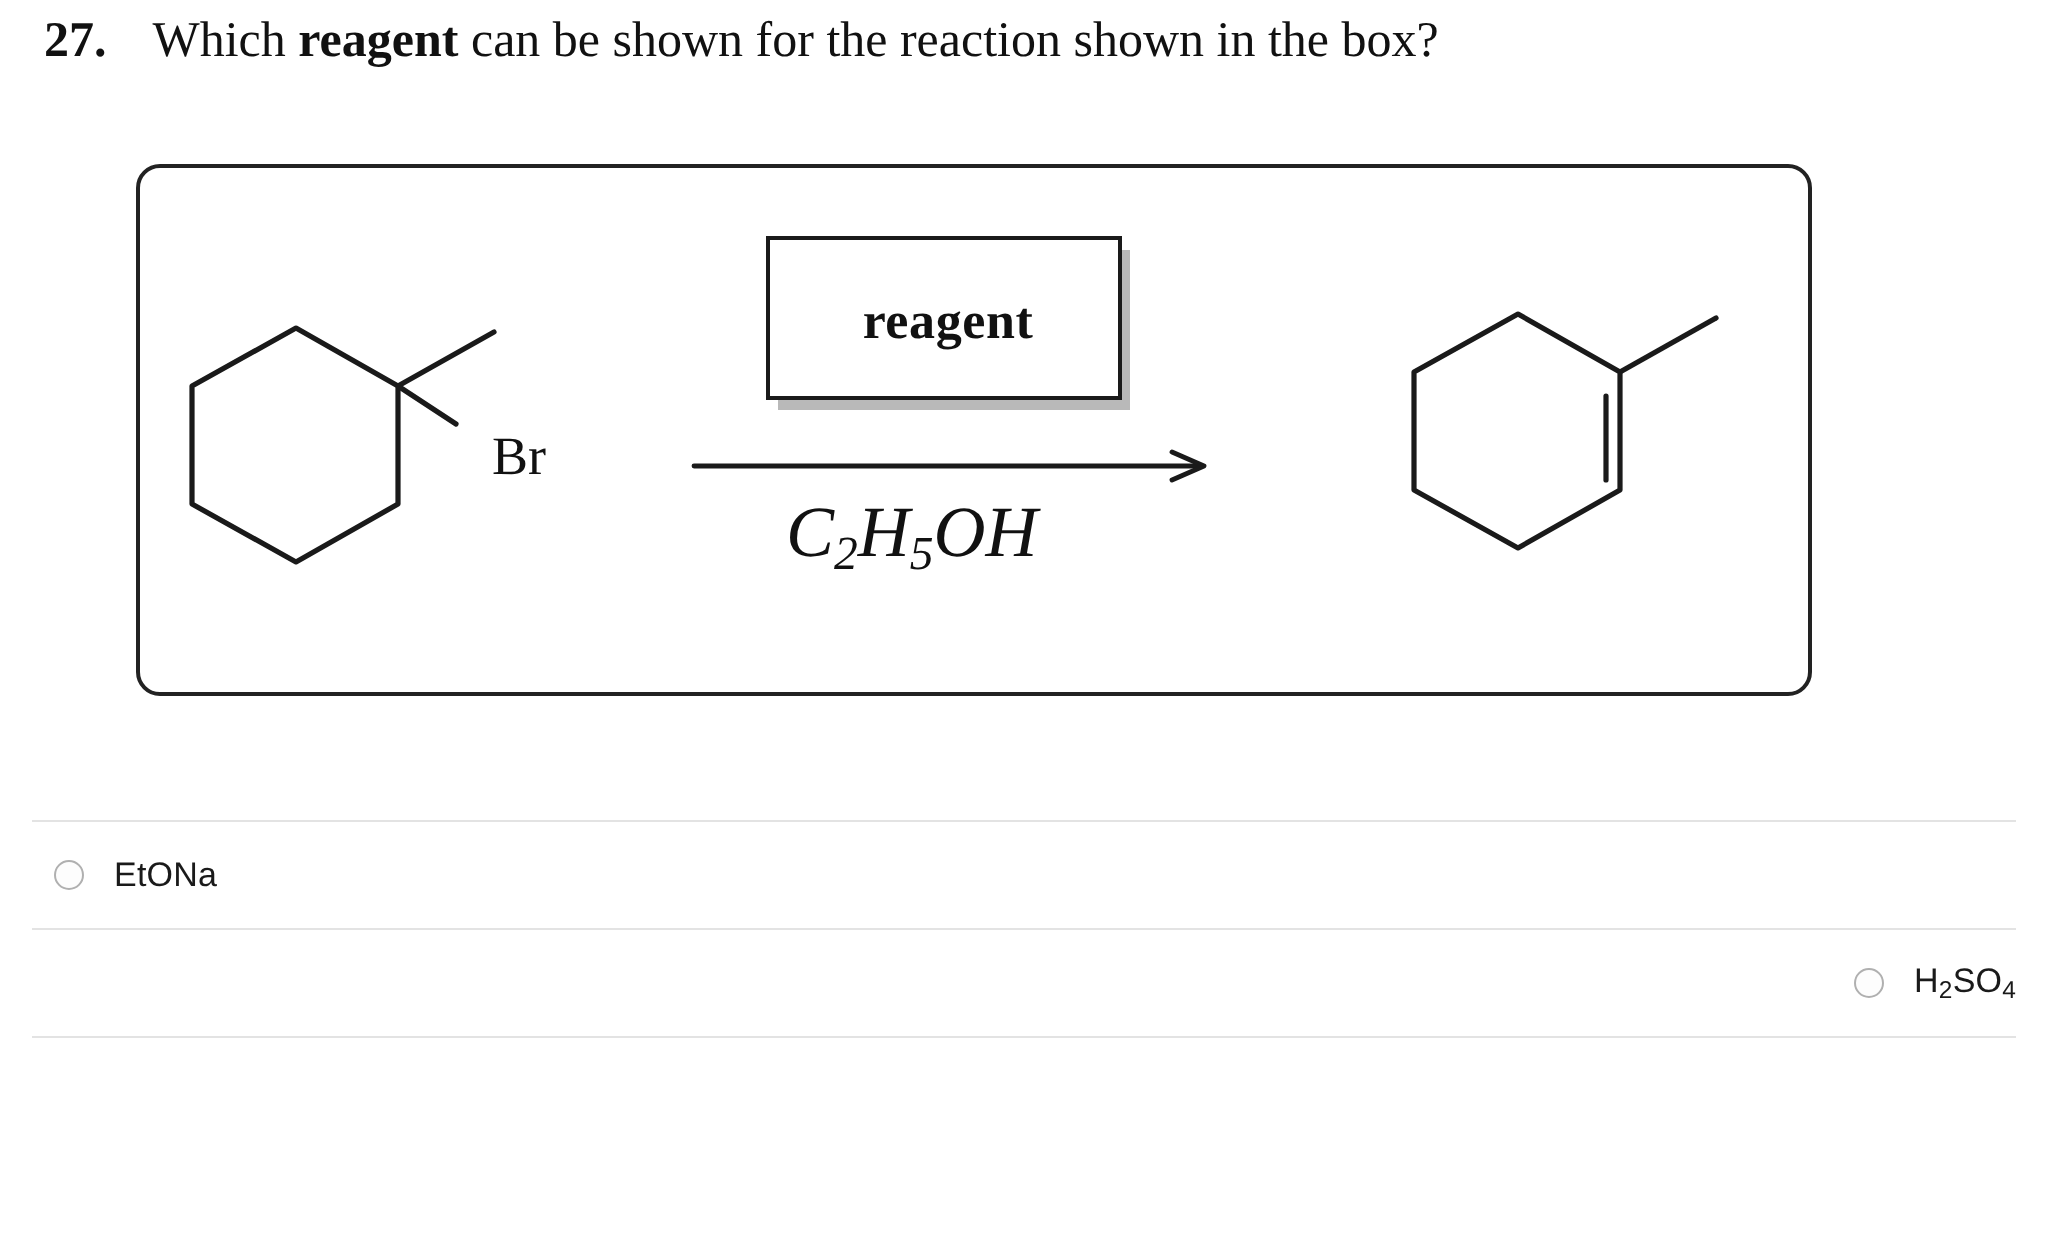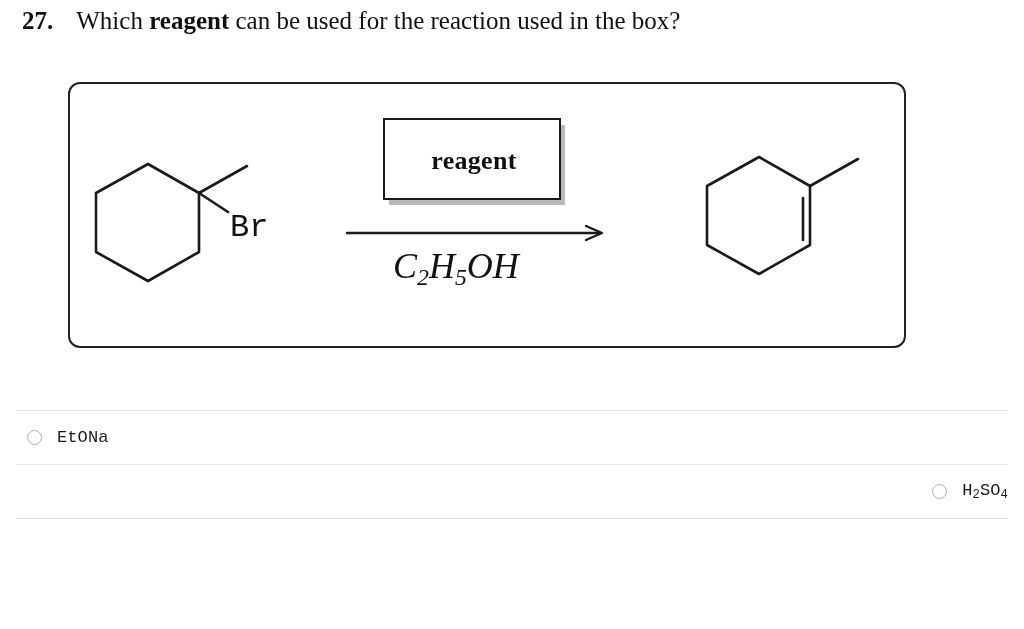--- a/index.html
+++ b/index.html
@@ -53,24 +53,24 @@
     left: 0;
     top: 0;
     width: 1024px;
     height: 629px;
     pointer-events: none;
   }
 
   
   .br-label {
     position: absolute;
-    left: 230px;
+    left: 246px;
     top: 213px;
-    font-family: Liberation Mono, monospace;
-    font-size: 32px;
+    font-family: Liberation Serif, serif;
+    font-size: 27px;
     line-height: 30px;
   }
 
   .reagent-box {
     position: absolute;
     left: 383px;
     top: 118px;
     width: 178px;
     height: 82px;
     border: 2px solid #1a1a1a;
@@ -131,35 +131,35 @@
     height: 15px;
     border: 1px solid #b0b0b0;
     border-radius: 50%;
     background: #fdfdfd;
     margin-left: 11px;
     flex: 0 0 auto;
     box-sizing: border-box;
   }
   .option-label {
     margin-left: 15px;
-    font-family: Liberation Mono, monospace;
+    font-family: Liberation Sans, sans-serif;
     font-size: 17px;
     color: #1a1a1a;
     letter-spacing: 0.1px;
   }
   .option-label sub {
     font-size: 0.72em;
     vertical-align: -0.25em;
   }
 </style>
 </head>
 <body>
 
 <div class="question-line">
-  <span class="q-number">27.</span><span>Which </span><span class="q-strong">reagent</span><span> can be used for the reaction used in the box?</span>
+  <span class="q-number">27.</span><span>Which </span><span class="q-strong">reagent</span><span> can be shown for the reaction shown in the box?</span>
 </div>
 
 <div class="reaction-box"></div>
 
 <svg class="svg-layer" viewBox="0 0 1024 629" xmlns="http://www.w3.org/2000/svg">
   <g fill="none" stroke="#1a1a1a" stroke-width="2.6" stroke-linecap="round" stroke-linejoin="round">
 
     <g>
       <polygon points="96,193 148,164 199,193 199,252 148,281 96,252"></polygon>
 

